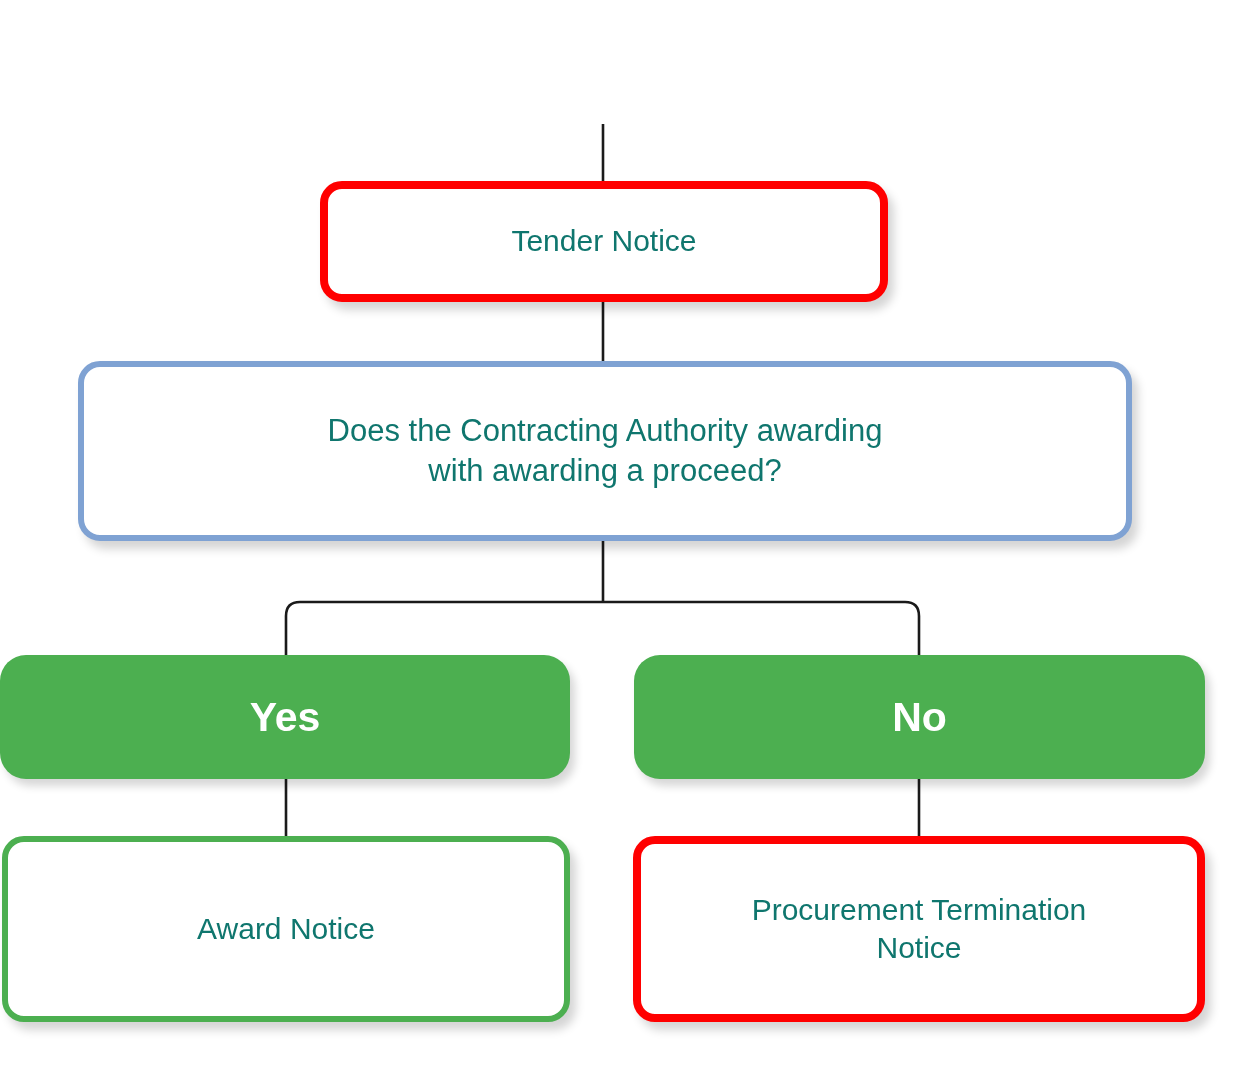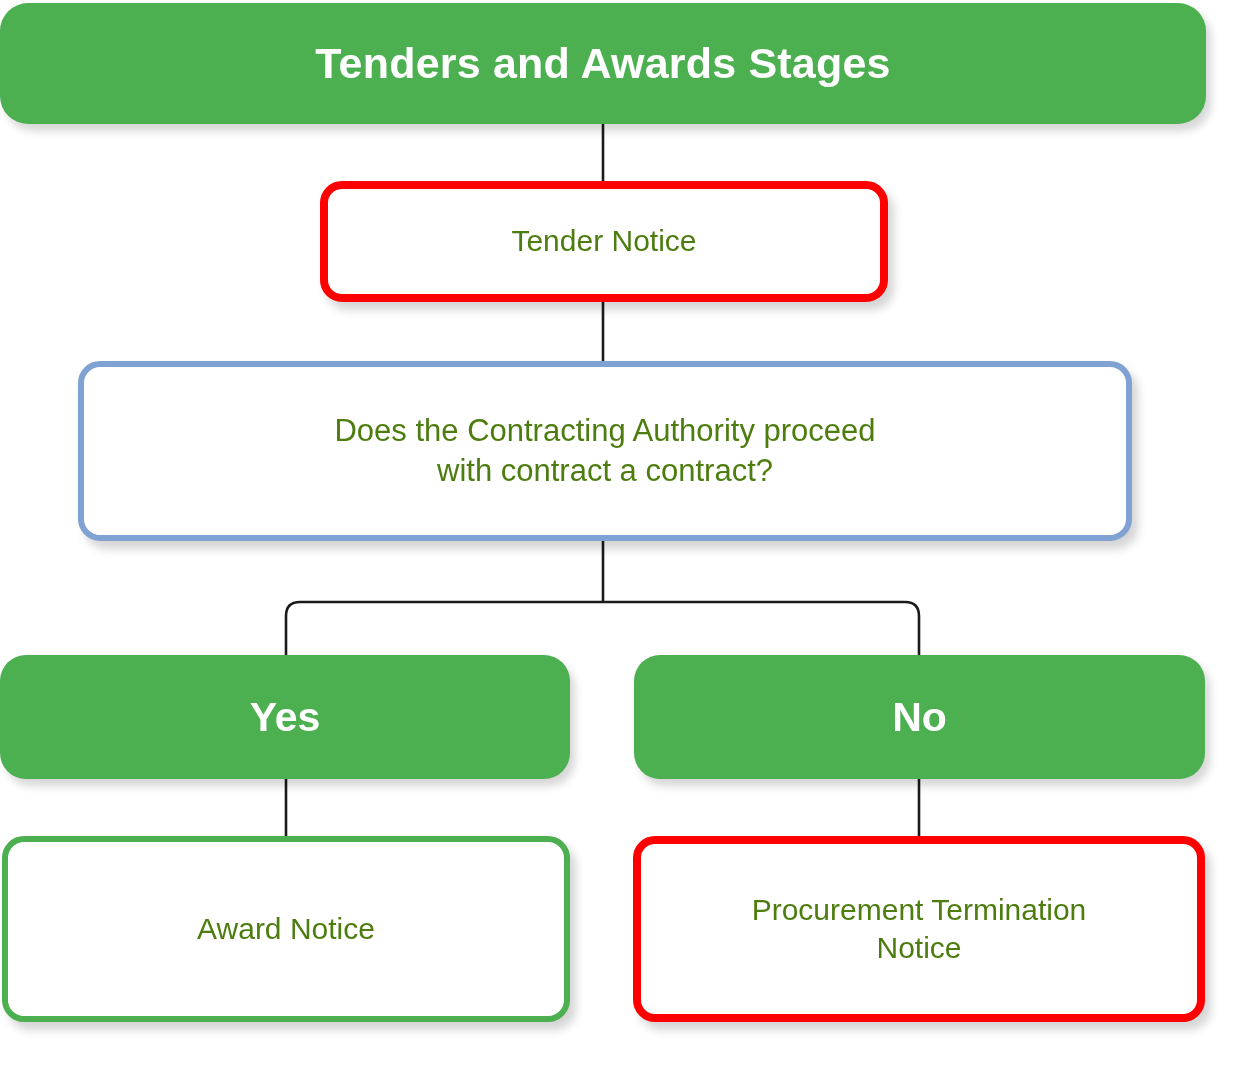--- a/index.html
+++ b/index.html
@@ -56,21 +56,21 @@
     border-radius: 26px;
     color: #ffffff;
     font-weight: bold;
     box-shadow: 5px 7px 9px rgba(0, 0, 0, 0.16);
   }
 
   
   .node-outlined {
     background: #ffffff;
     border-radius: 22px;
-    color: #4d7c0f;
+    color: #0f766e;
     font-weight: normal;
     box-shadow: 6px 8px 10px rgba(0, 0, 0, 0.17);
   }
 
   .border-red   { border: 8px solid #FF0000; }
   .border-blue  { border: 6px solid #7FA2D3; }
   .border-green { border: 6px solid #4CAF50; }
 
   
   #node-title {
@@ -133,32 +133,29 @@
 
       <path d="M 603 602 L 300 602 Q 286 602 286 616 L 286 657"></path>
       <path d="M 603 602 L 905 602 Q 919 602 919 616 L 919 657"></path>
 
       <path d="M 286 779 L 286 838"></path>
 
       <path d="M 919 779 L 919 838"></path>
     </g>
   </svg>
 
-  <div id="node-title" class="node node-filled">
-    <span class="node-label">Tenders and Awards Stages</span>
-  </div>
 
   <div id="node-tender-notice" class="node node-outlined border-red">
     <span class="node-label">Tender Notice</span>
   </div>
 
   <div id="node-decision" class="node node-outlined border-blue">
     <span class="node-label">
-      <span>Does the Contracting Authority proceed</span><br>
-      <span>with contract a contract?</span>
+      <span>Does the Contracting Authority awarding</span><br>
+      <span>with awarding a proceed?</span>
     </span>
   </div>
 
   <div id="node-no" class="node node-filled">
     <span class="node-label">No</span>
   </div>
 
   <div id="node-yes" class="node node-filled">
     <span class="node-label">Yes</span>
   </div>

